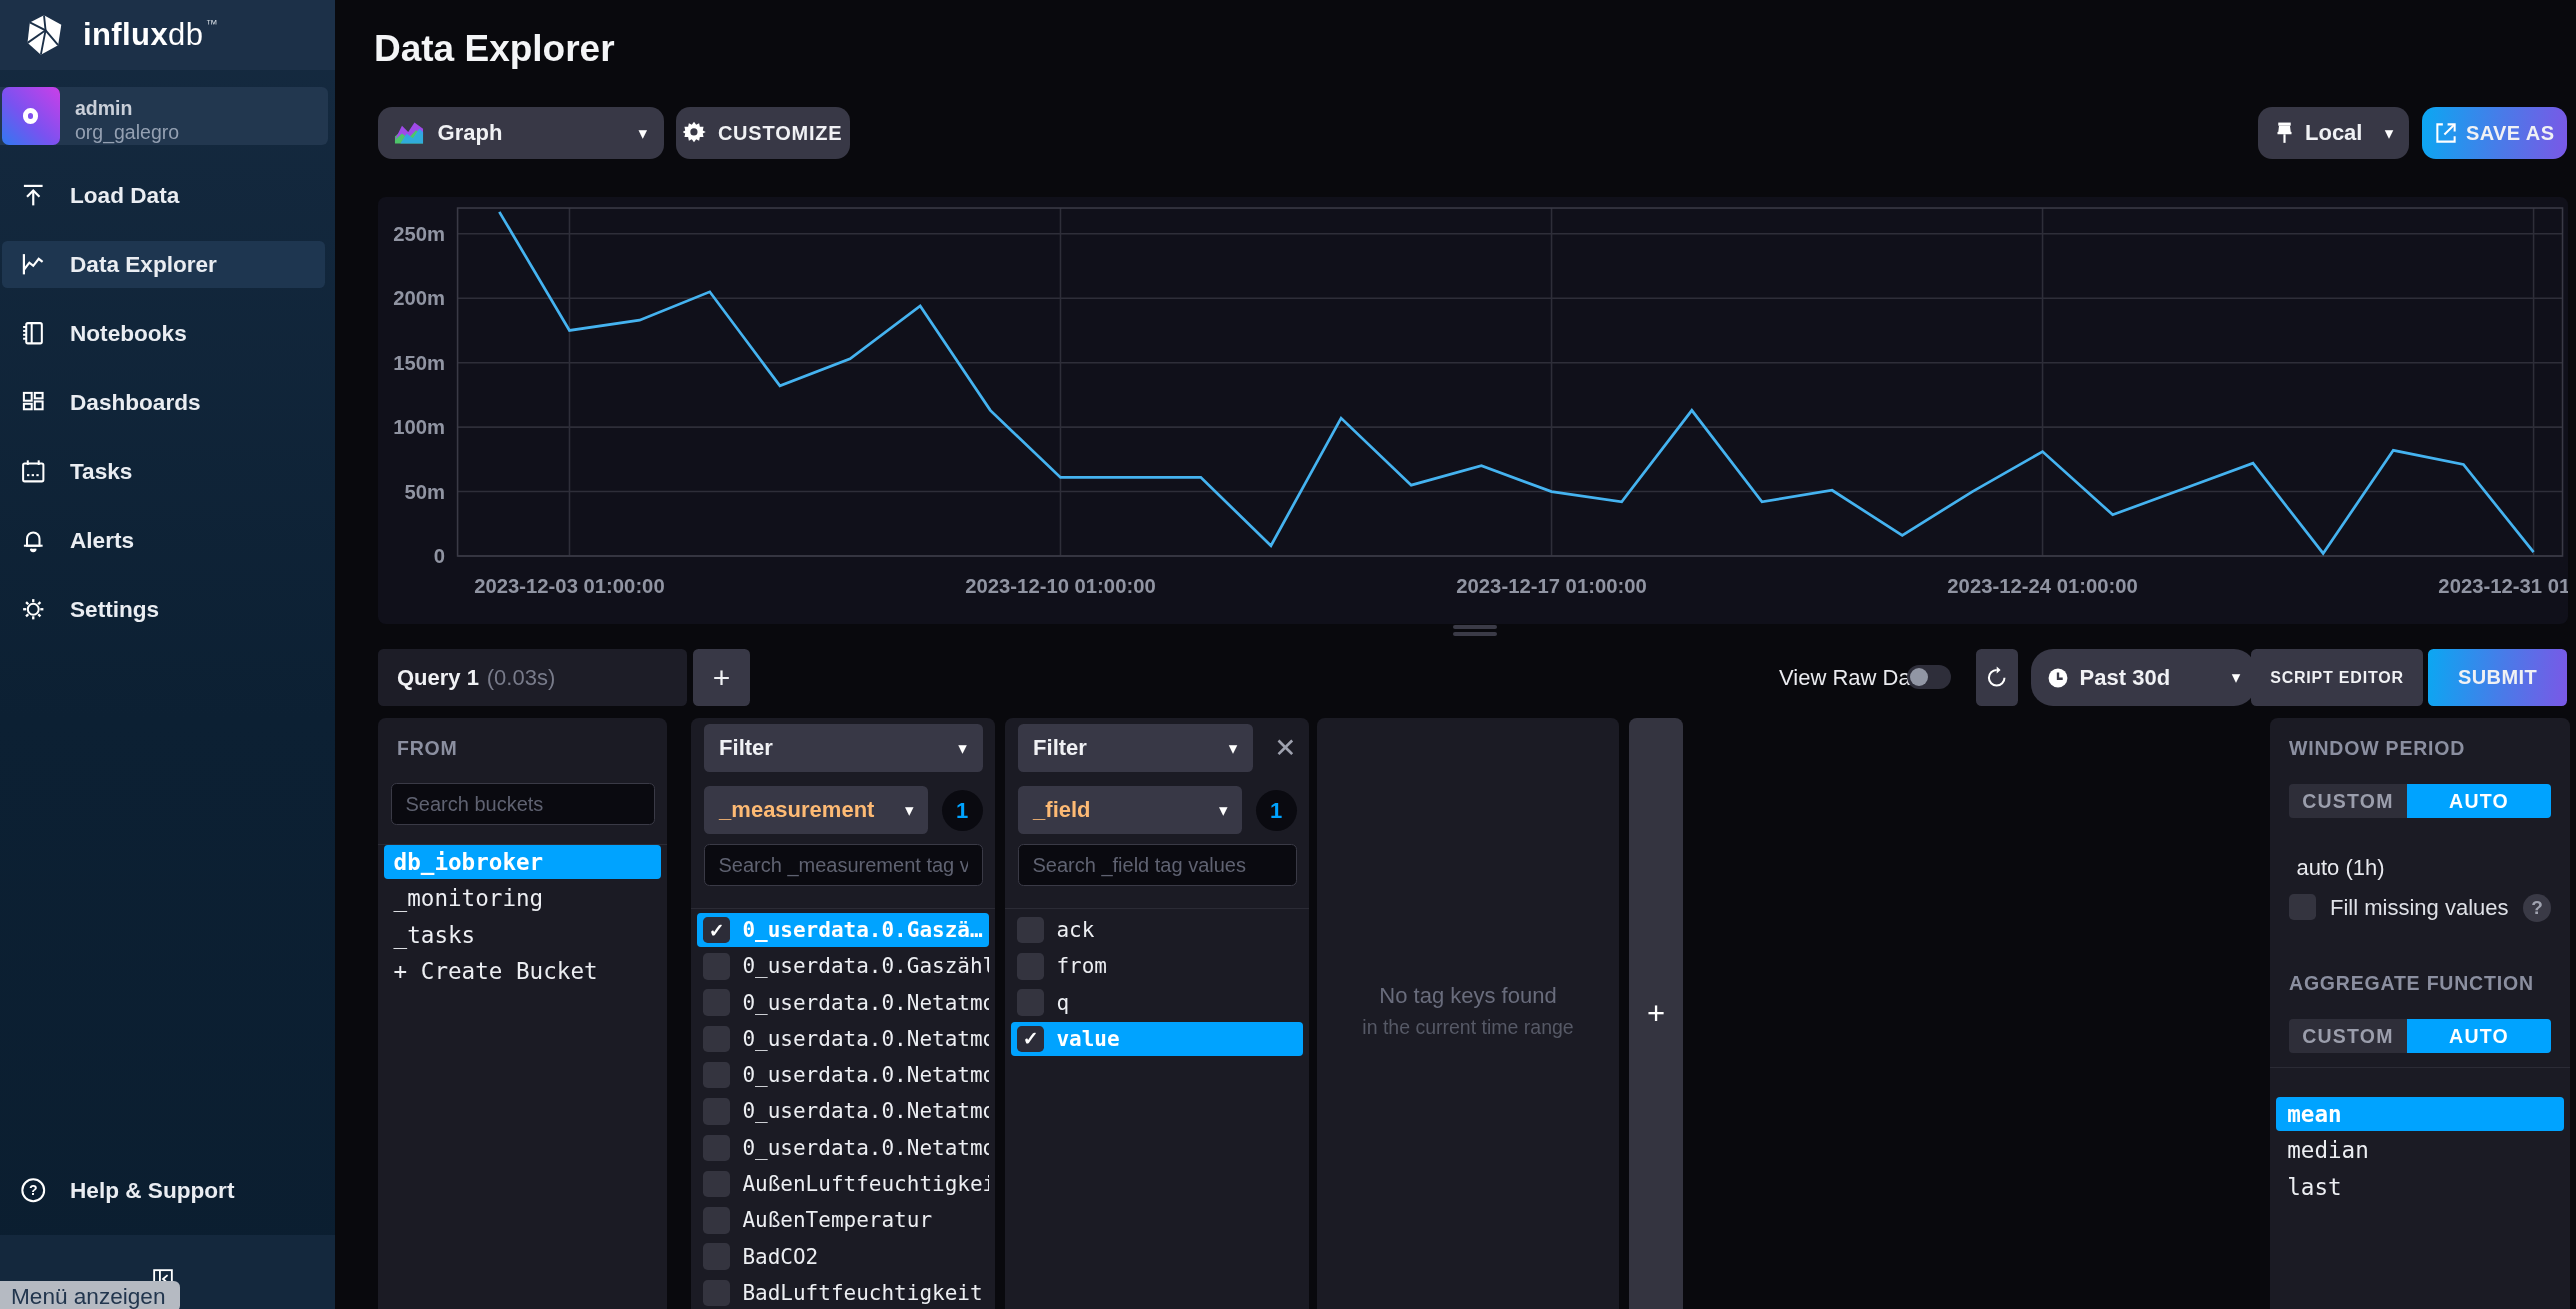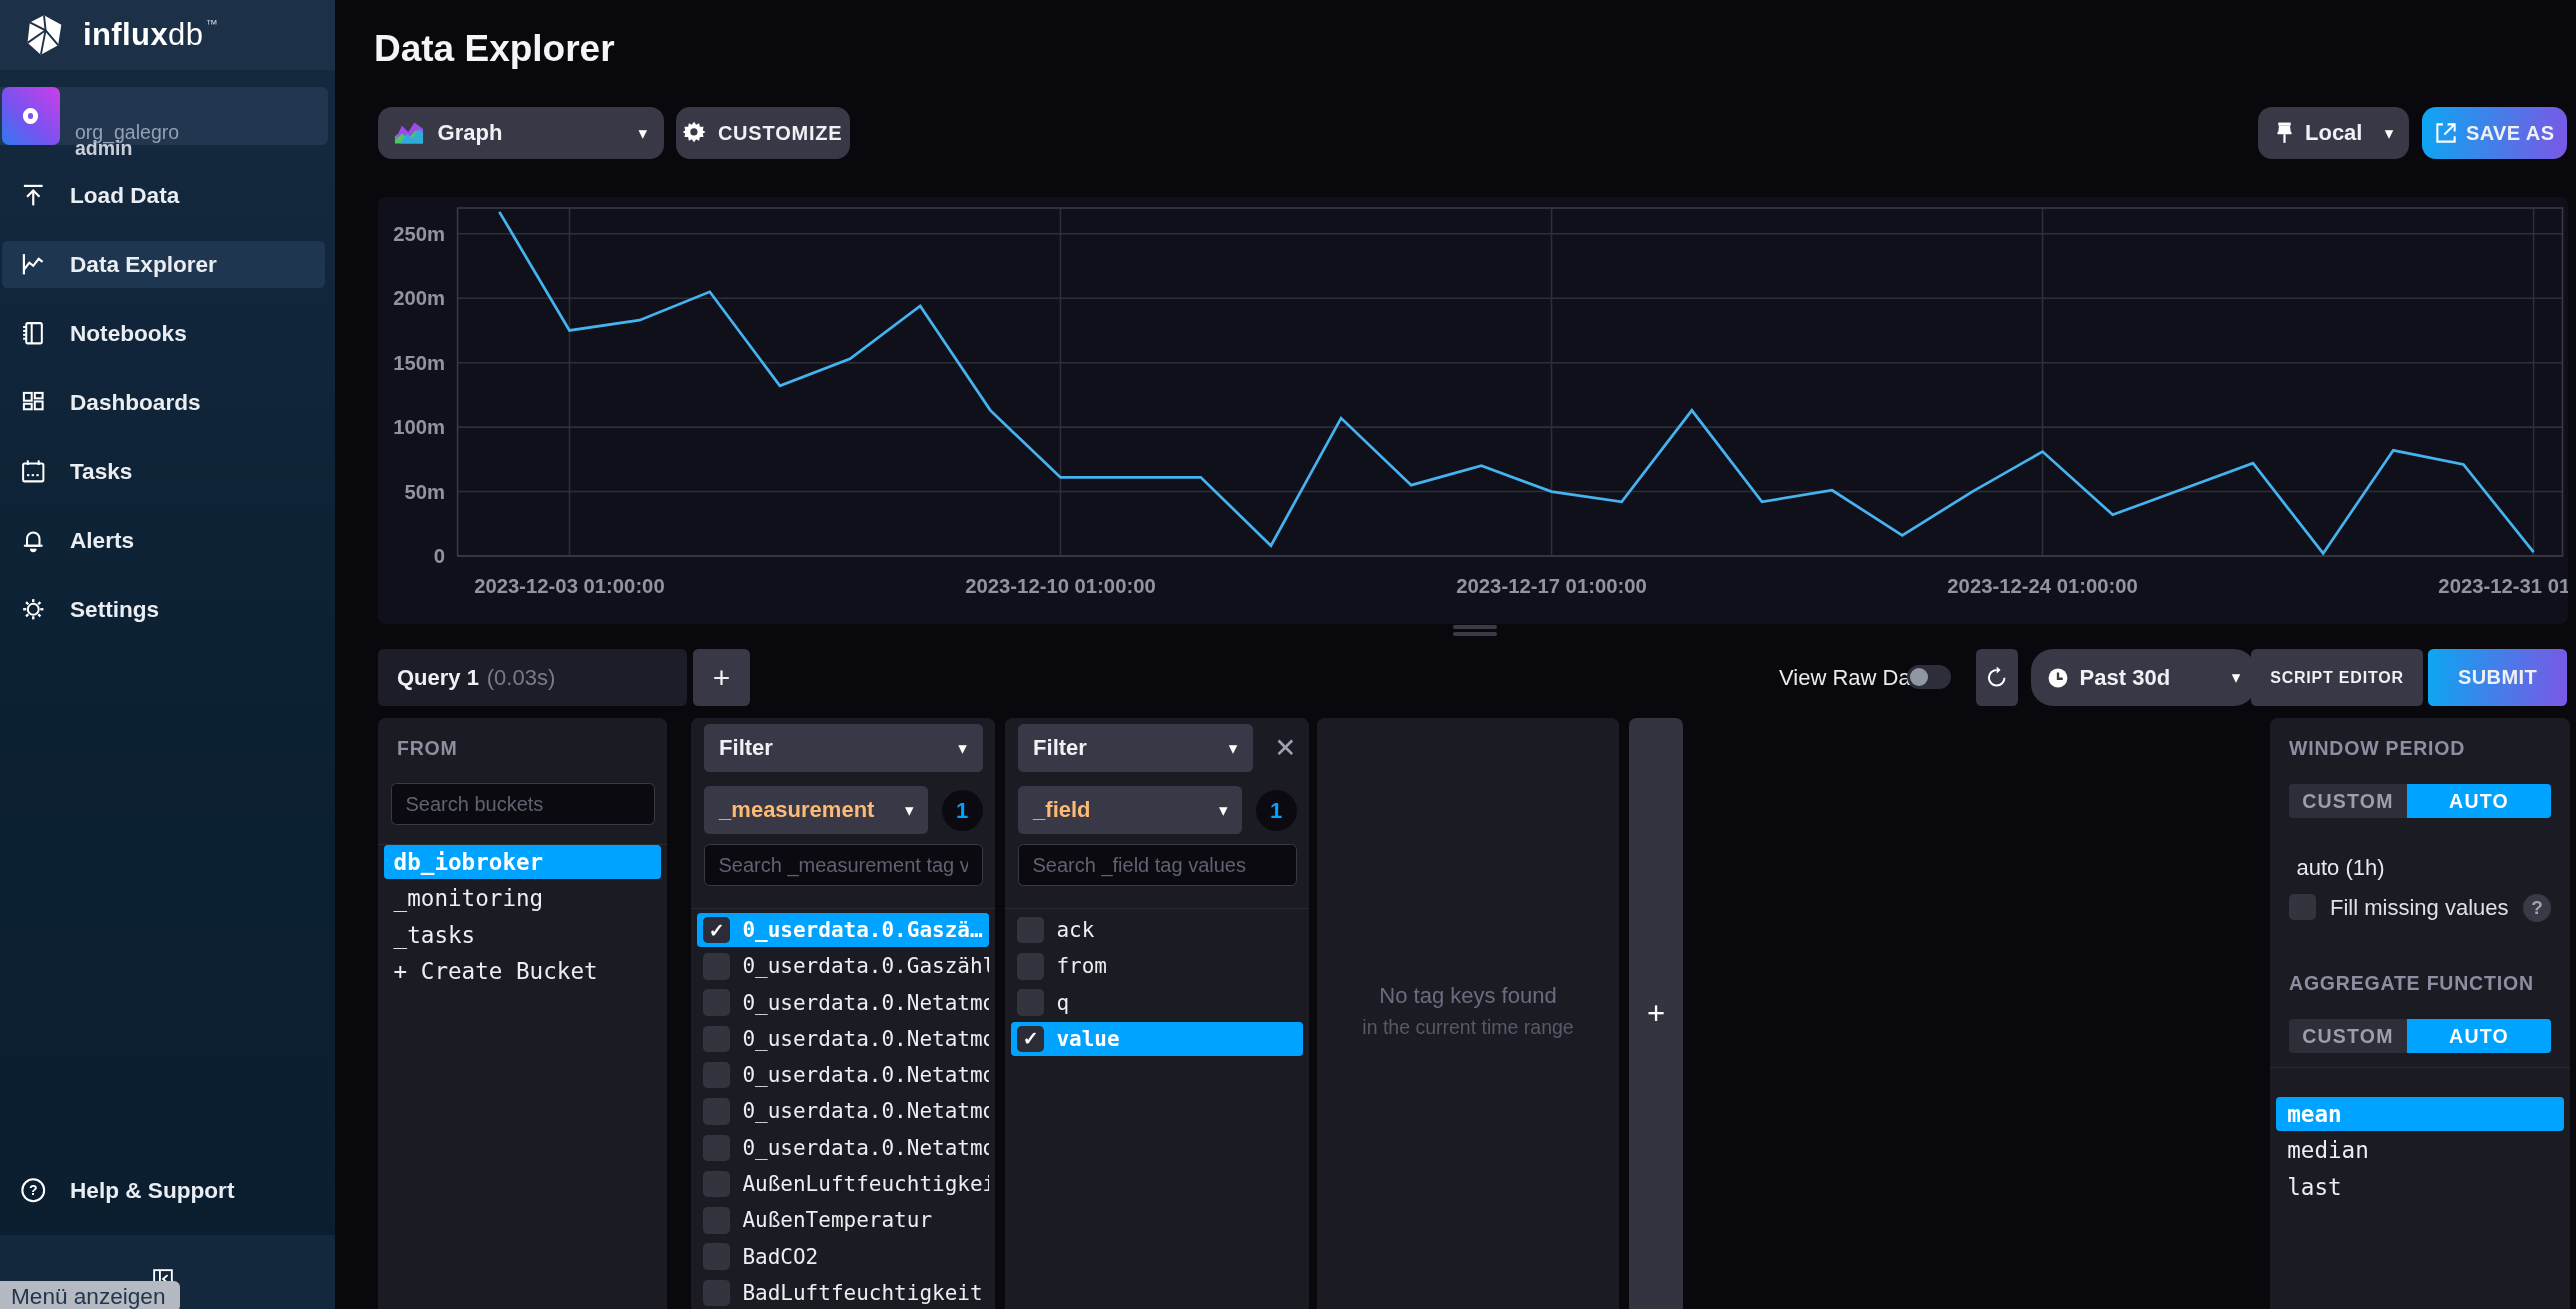--- a/index.html
+++ b/index.html
@@ -15,21 +15,21 @@
   #logo-mark { margin-left:22px; }
   #logo-word { margin-left:17px; color:#fff; font-size:31px; letter-spacing:0.4px; }
   #logo-word b { font-weight:700; } #logo-word span { font-weight:300; }
   #logo-tm { color:#cfd6de; font-size:11.7px; vertical-align:17px; margin-left:2.3px; }
   #user-row { position:absolute; left:0; top:87px; width:328px; height:58px;
               background:#22374f; border-radius:0 6.2px 6.2px 0; }
   #avatar { position:absolute; left:1.6px; top:0; width:58px; height:58px; border-radius:7px;
             background:linear-gradient(225deg,#cb3fe8 0%,#7a52f0 55%,#3079f0 100%);
             display:flex; align-items:center; justify-content:center; }
   #avatar-ring { width:15.6px; height:15.6px; border:5.5px solid #fff; border-radius:50%; }
-  #user-name { position:absolute; left:75px; top:10px; font-size:19.5px; font-weight:700; color:#c9cfd9;margin-top:40px; }
+  #user-name { position:absolute; left:75px; top:10px; font-size:19.5px; font-weight:700; color:#c9cfd9; }
   #user-org  { position:absolute; left:75px; top:34px; font-size:19.5px; color:#94a0b2; }
   #nav { position:absolute; left:0; top:161px; width:335px; }
   .nav-item { position:relative; height:69px; cursor:pointer; }
   .nav-item .hl { position:absolute; left:2.3px; top:11px; width:323px; height:47px; border-radius:5.5px; }
   .nav-item.selected .hl { background:#1e3650; }
   .nav-item .nicon { position:absolute; left:20px; top:21px; width:26.5px; height:26.5px; }
   .nav-item .nlabel { position:absolute; left:70px; top:22px; font-size:22.6px; font-weight:700; color:#eaedf2; }
   #help-item { position:absolute; left:0; top:1156px; width:335px; height:69px; }
   #help-item .nicon { position:absolute; left:20px; top:21px; width:26.5px; height:26.5px; }
   #help-item .nlabel { position:absolute; left:70px; top:22px; font-size:22.6px; font-weight:700; color:#eaedf2; }

